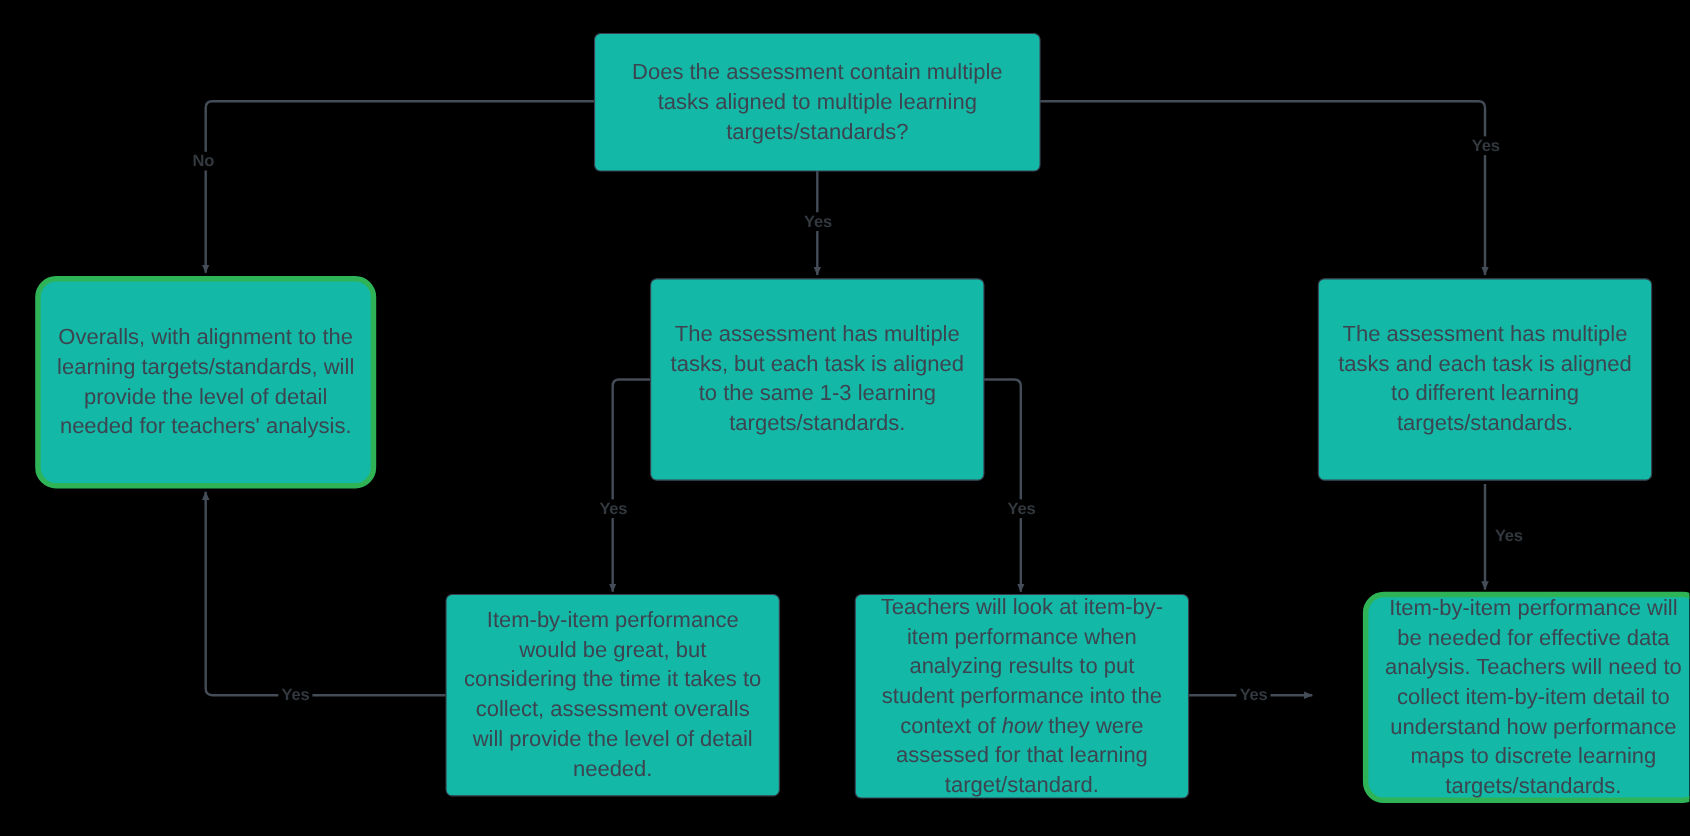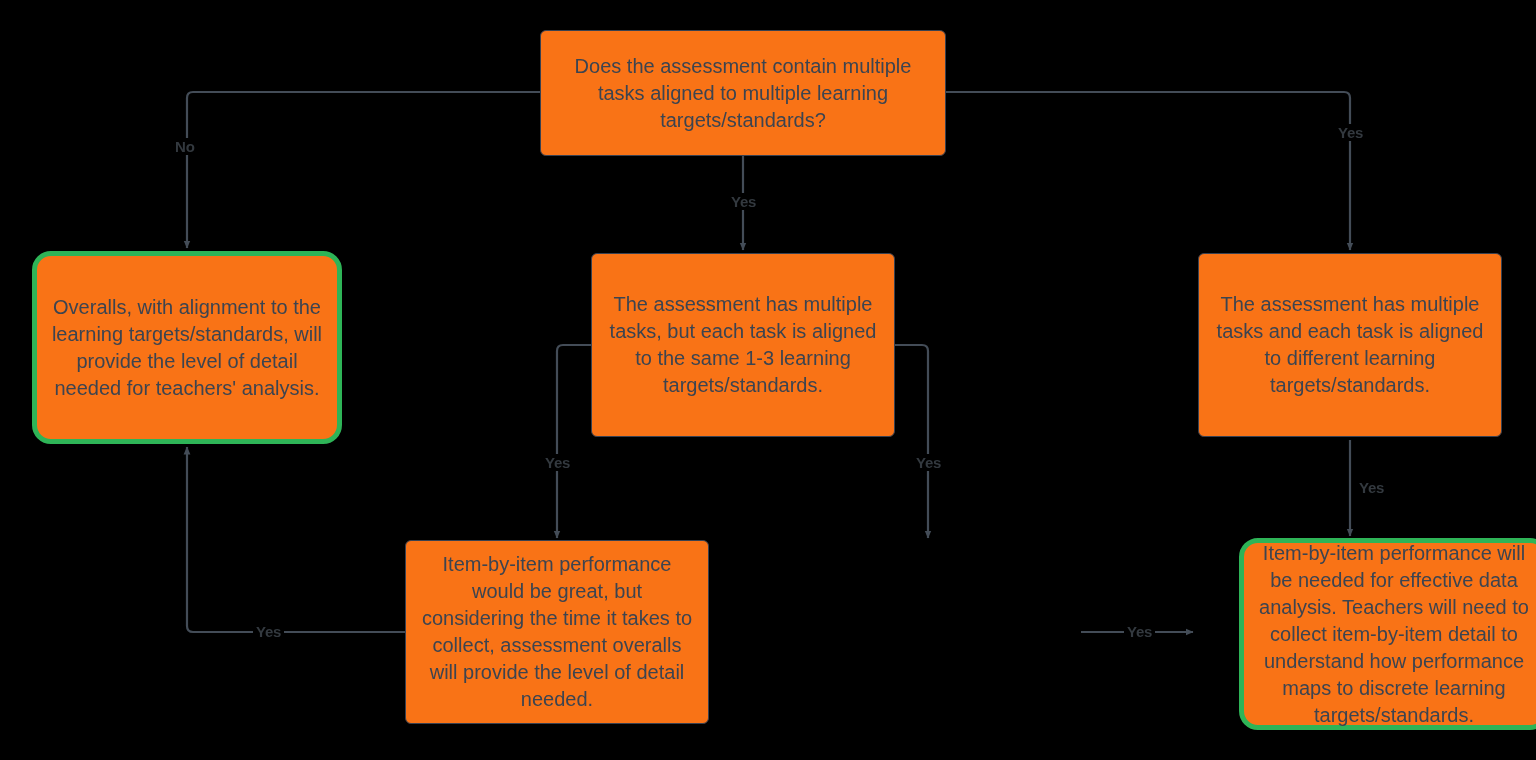--- a/index.html
+++ b/index.html
@@ -20,21 +20,21 @@
   #edges {
     position: absolute;
     left: 0;
     top: 0;
     width: 1536px;
     height: 760px;
   }
   .node {
     position: absolute;
     box-sizing: border-box;
-    background: #f97316;
+    background: #14b8a6;
     border: 1px solid #394150;
     border-radius: 6px;
     display: flex;
     align-items: center;
     justify-content: center;
     text-align: center;
     color: #3c4450;
     font-size: 20px;
     line-height: 27px;
     padding: 6px 14px;
@@ -107,20 +107,25 @@
   </div>
 
   <div class="node" style="left:1198px; top:253px; width:304px; height:184px;">
     <span class="node-text">The assessment has multiple tasks and each task is aligned to different learning targets/standards.</span>
   </div>
 
   <div class="node" style="left:405px; top:540px; width:304px; height:184px;">
     <span class="node-text">Item-by-item performance would be great, but considering the time it takes to collect, assessment overalls will provide the level of detail needed.</span>
   </div>
 
+  <div class="node" style="left:777px; top:540px; width:304px; height:186px;">
+    <span class="node-text">
+      <span>Teachers will look at item-by-item performance when analyzing results to put student performance into the context of </span><span class="italic">how</span><span> they were assessed for that learning target/standard.</span>
+    </span>
+  </div>
 
   <div class="node accent" style="left:1195px; top:538px; width:310px; height:192px;margin-left:44px;">
     <span class="node-text">Item-by-item performance will be needed for effective data analysis. Teachers will need to collect item-by-item detail to understand how performance maps to discrete learning targets/standards.</span>
   </div>
 
   <div class="edge-label" style="left:172px; top:138px;">No</div>
 
   <div class="edge-label" style="left:728px; top:193px;">Yes</div>
 
   <div class="edge-label" style="left:1335px; top:124px;">Yes</div>

